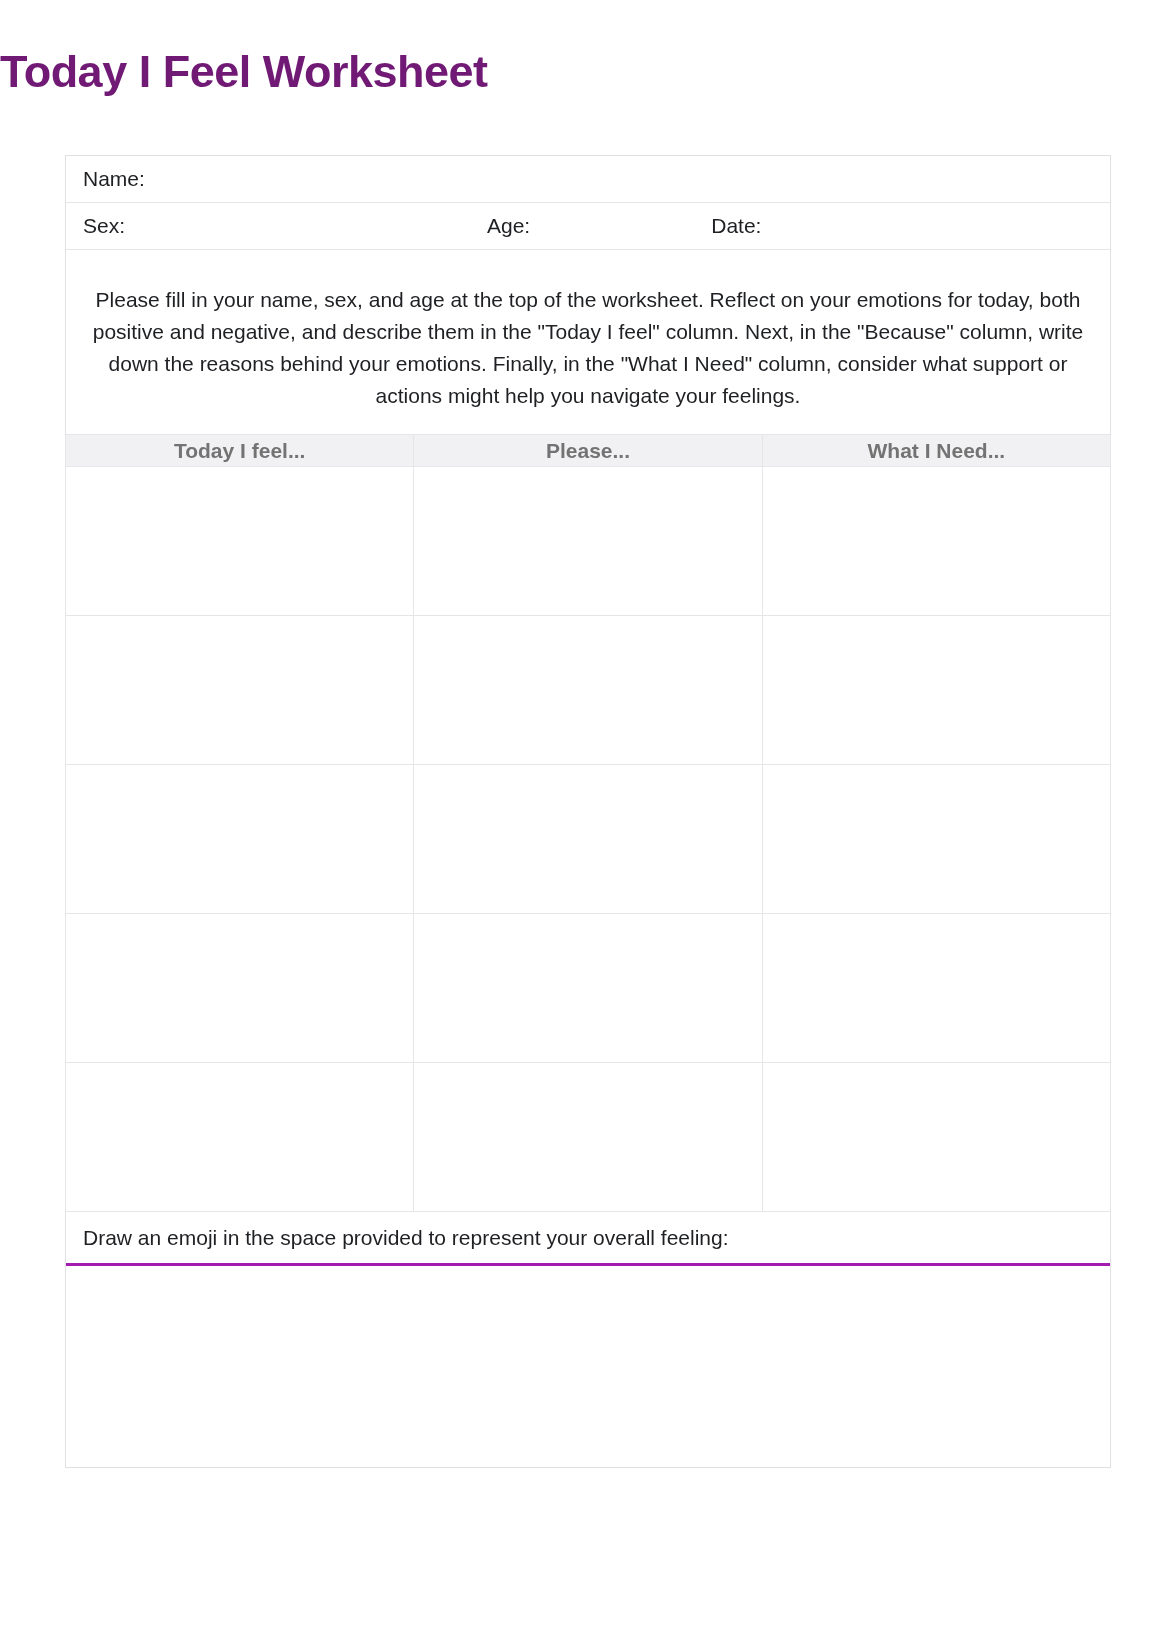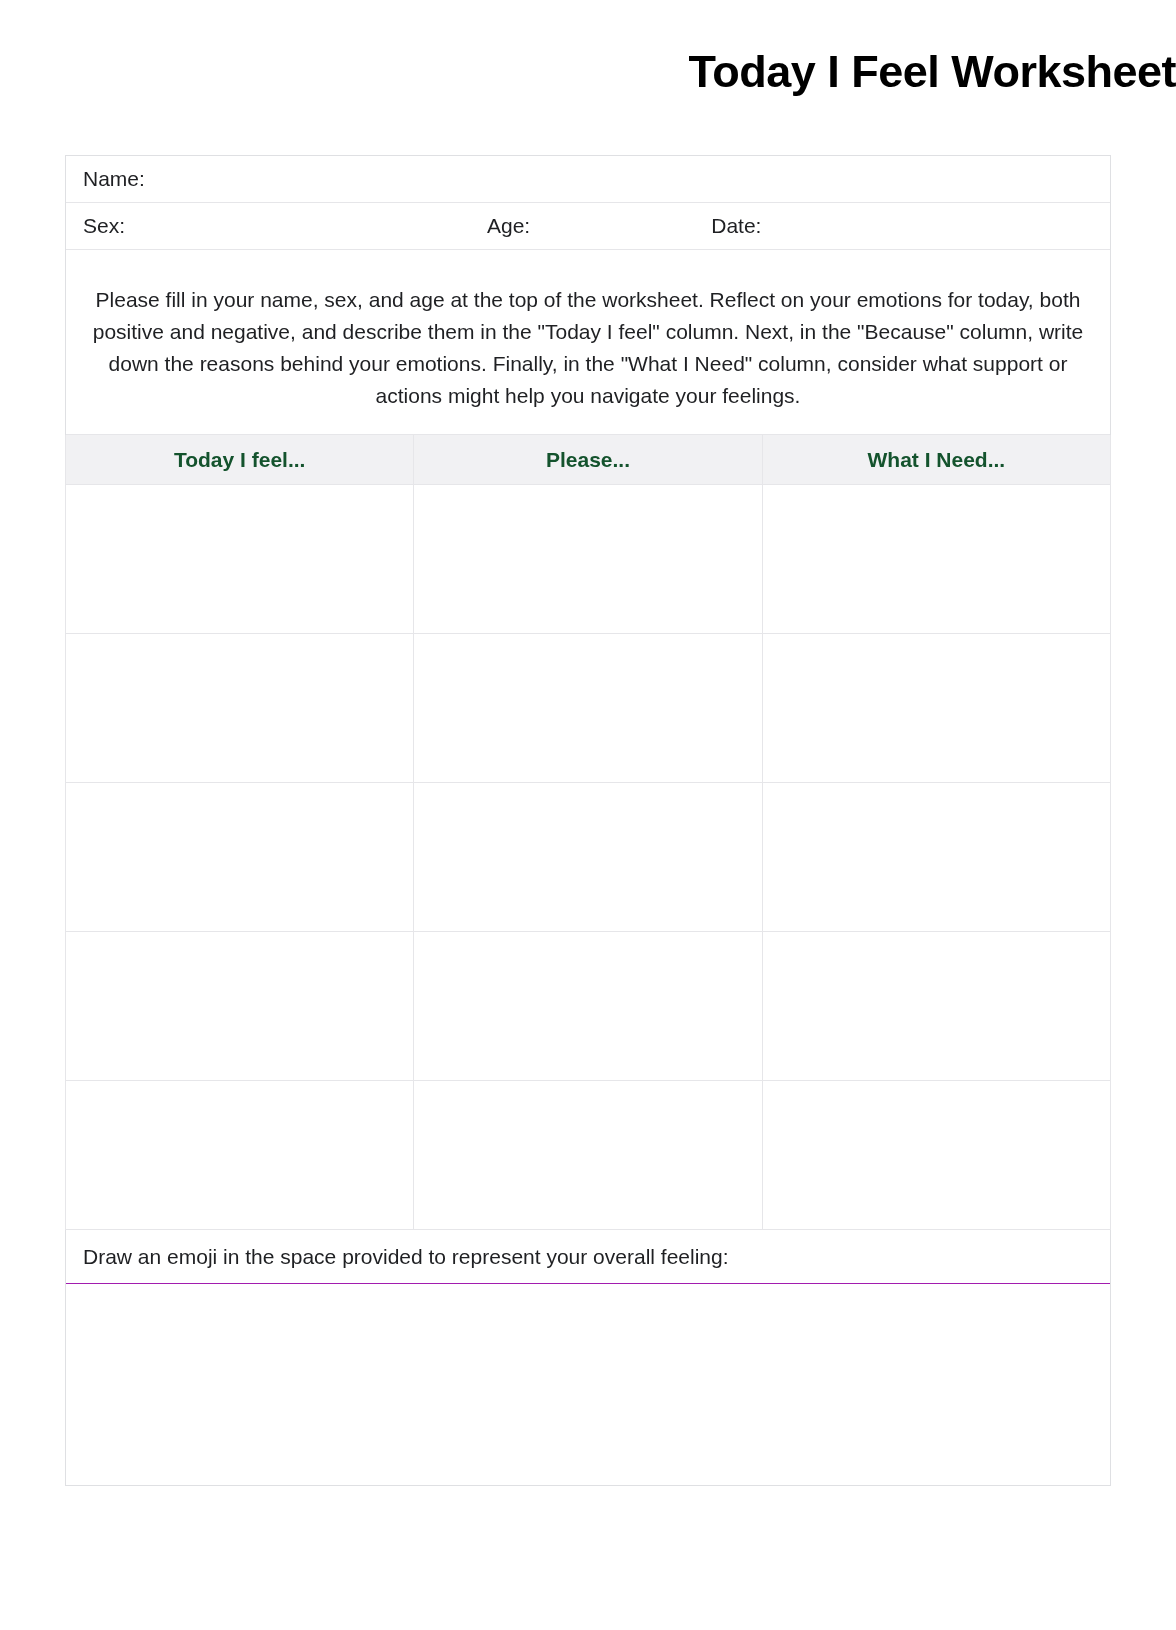--- a/index.html
+++ b/index.html
@@ -9,25 +9,25 @@
     background: #ffffff;
   }
   body {
     width: 1176px;
     height: 1630px;
     font-family: "Liberation Sans", sans-serif;
     color: #1f2023;
   }
   .page-title {
     margin: 46px 0 0;
-    text-align: right;
+    text-align: left;
     font-size: 45px;
     font-weight: bold;
     letter-spacing: -0.5px;
-    color: #000000;
+    color: #701a75;
     line-height: 1.15;
   }
   .sheet {
     margin: 57px 65px 8px;
     border: 1px solid #dfe0e3;
     background: #ffffff;
   }
   .field-row {
     display: flex;
     align-items: center;
@@ -58,42 +58,42 @@
     line-height: 32px;
     text-align: center;
   }
   table.feelings-table {
     width: calc(100% + 2px);
     margin-left: -1px;
     border-collapse: collapse;
     table-layout: fixed;
   }
   .feelings-table th {
-    height: 50px;
+    height: 32px;
     background: #f1f1f3;
     border: 1px solid #e6e6e9;
     border-top: none;
     font-size: 21px;
     font-weight: bold;
     text-align: center;
     vertical-align: middle;
-    color: #14532d;
+    color: #737373;
   }
   .feelings-table td {
     height: 149px;
     border: 1px solid #e6e6e9;
     background: #ffffff;
     vertical-align: top;
   }
   .emoji-label-row {
     display: flex;
     align-items: center;
     height: 54px;
     padding: 0 17px;
-    border-bottom: 1px solid #a21caf;
+    border-bottom: 3px solid #a21caf;
     font-size: 21px;
   }
   .emoji-box {
     height: 201px;
     background: #ffffff;
   }
 </style>
 </head>
 <body>
 

